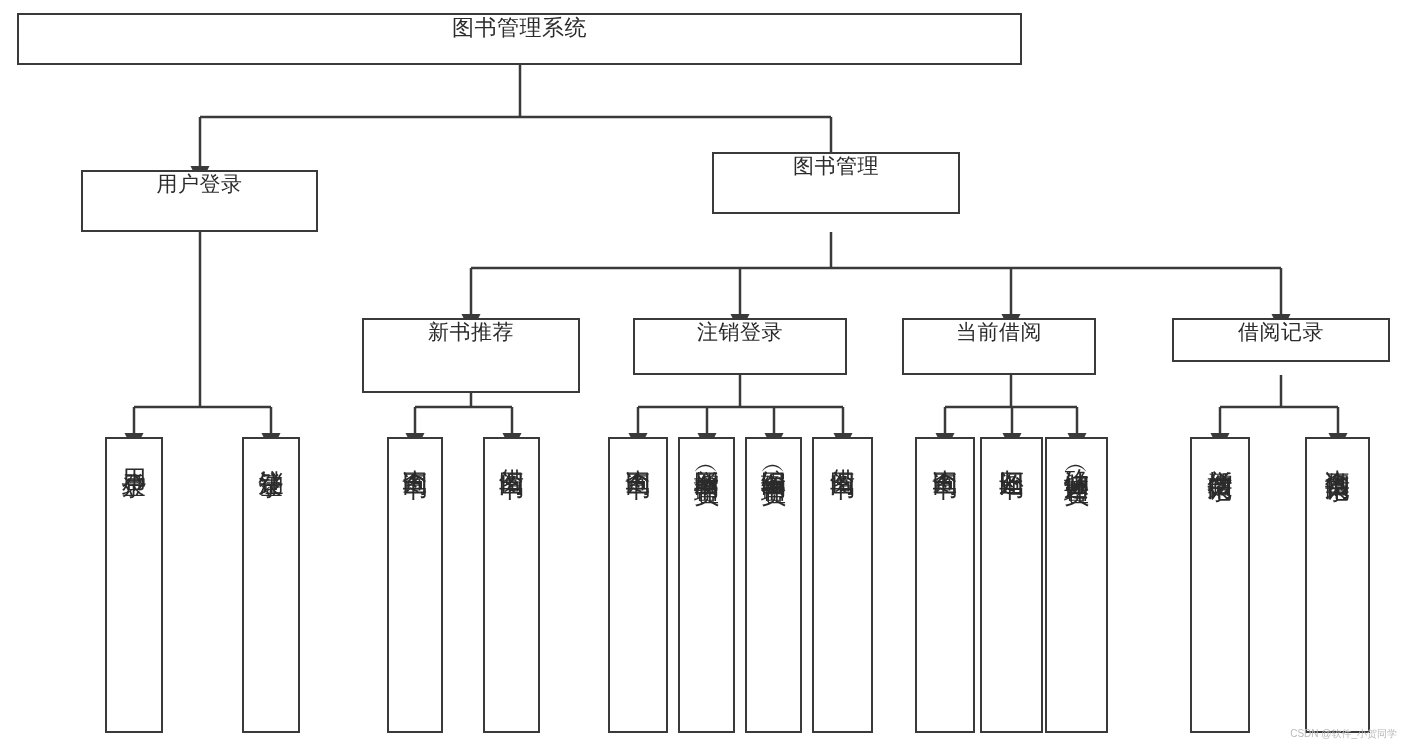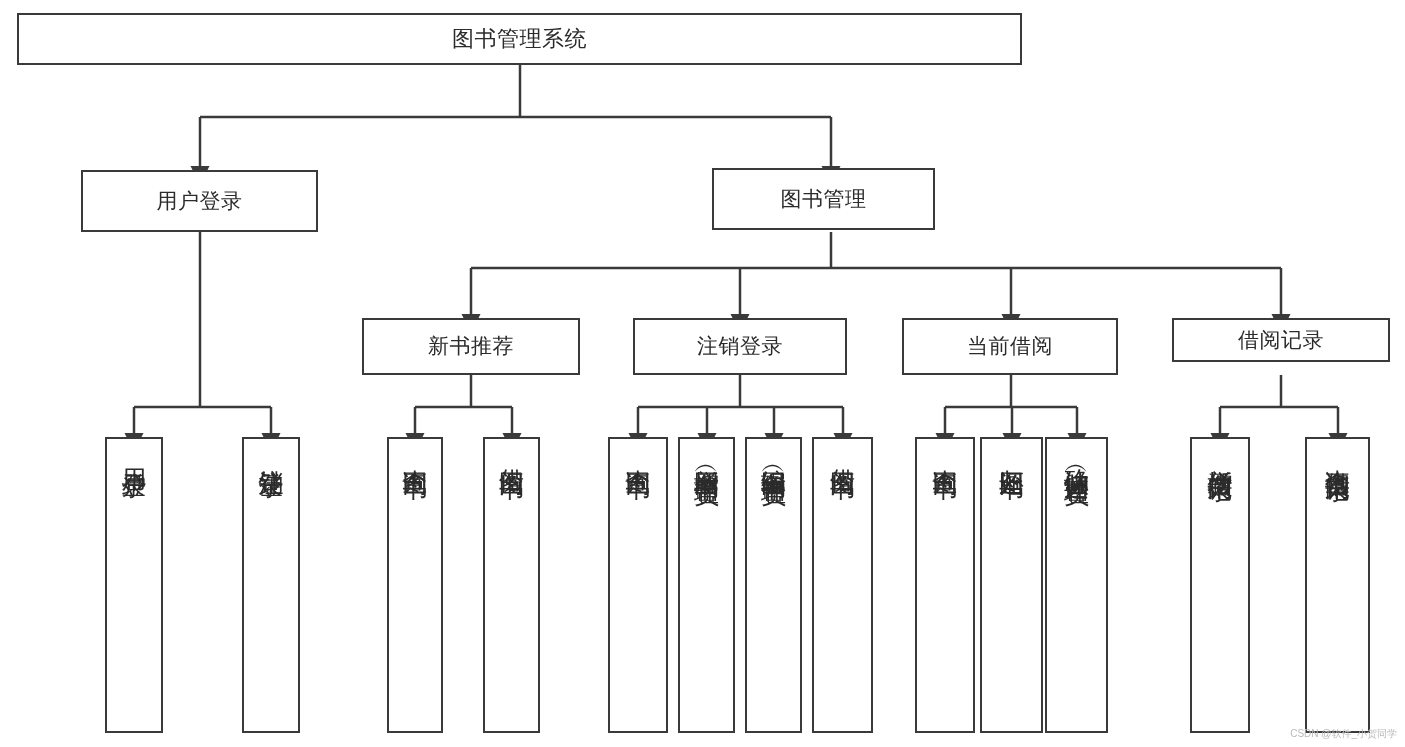--- a/index.html
+++ b/index.html
@@ -23,21 +23,20 @@
     top: 0;
     width: 1405px;
     height: 747px;
   }
   .node {
     position: absolute;
     box-sizing: border-box;
     background: #ffffff;
     border: 2.5px solid #3a3a3a;
     display: flex;
-    align-items: center;
     justify-content: center;
     overflow: hidden;
   }
   .node-label {
     color: #2b2b2b;
     line-height: 1.15;
     text-align: center;
     white-space: nowrap;
   }
   .node.horizontal .node-label {
@@ -117,30 +116,30 @@
       </g>
   </svg>
 
   <div id="node-group">
       <div class="node horizontal root" style="left: 17px; top: 13px; width: 1005px; height: 52px;">
         <span class="node-label">图书管理系统</span>
       </div>
       <div class="node horizontal" style="left: 81px; top: 170px; width: 237px; height: 62px;">
         <span class="node-label">用户登录</span>
       </div>
-      <div class="node horizontal" style="left: 712px; top: 168px; width: 223px; height: 62px;">
+      <div class="node horizontal" style="left: 712px; top: 152px; width: 248px; height: 62px;">
         <span class="node-label">图书管理</span>
       </div>
-      <div class="node horizontal" style="left: 362px; top: 318px; width: 218px; height: 57px;">
+      <div class="node horizontal" style="left: 362px; top: 318px; width: 218px; height: 75px;">
         <span class="node-label">新书推荐</span>
       </div>
       <div class="node horizontal" style="left: 633px; top: 318px; width: 214px; height: 57px;">
         <span class="node-label">注销登录</span>
       </div>
-      <div class="node horizontal" style="left: 902px; top: 318px; width: 216px; height: 57px;">
+      <div class="node horizontal" style="left: 902px; top: 318px; width: 194px; height: 57px;">
         <span class="node-label">当前借阅</span>
       </div>
       <div class="node horizontal" style="left: 1172px; top: 318px; width: 218px; height: 44px;">
         <span class="node-label">借阅记录</span>
       </div>
       <div class="node vertical" style="left: 105px; top: 437px; width: 58px; height: 296px;">
         <span class="node-label">用户登录</span>
       </div>
       <div class="node vertical" style="left: 242px; top: 437px; width: 58px; height: 296px;">
         <span class="node-label">注销登录</span>

